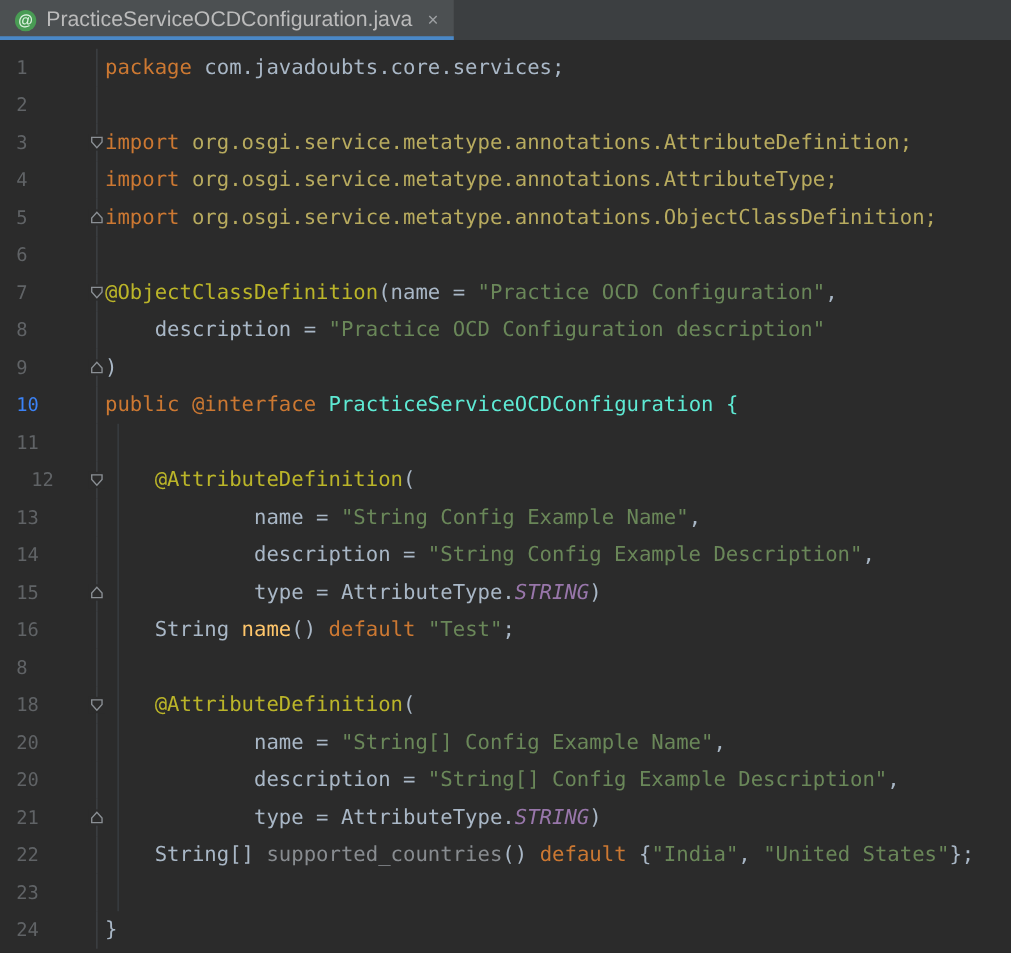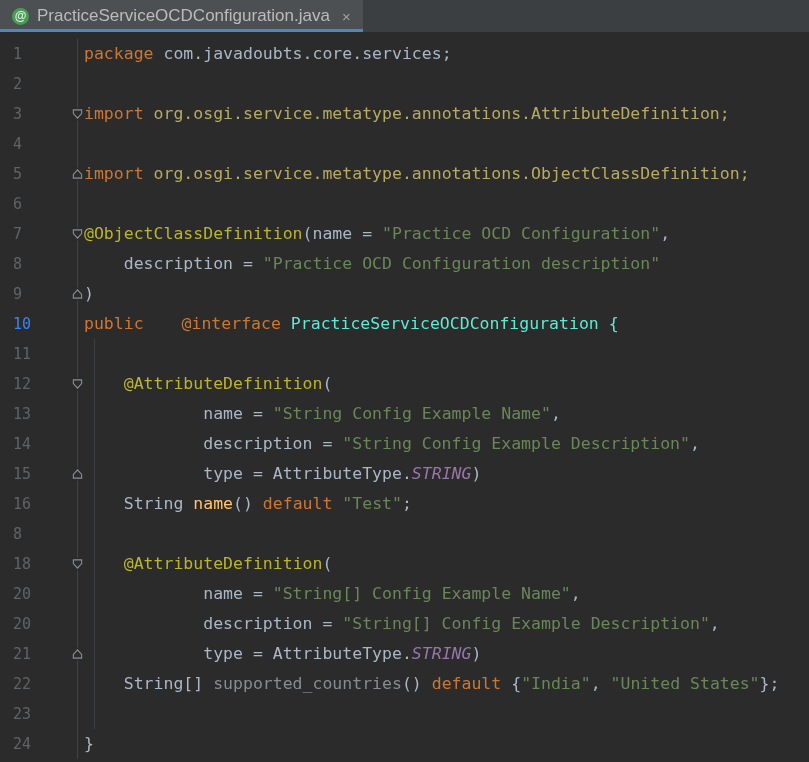--- a/index.html
+++ b/index.html
@@ -83,35 +83,35 @@
   </div>
 
   <div class="editor">
     <div class="indent-guide" style="left:94px; top:307px; height:390px;"></div>
     <div id="code-lines">
         <div class="line"><div class="gutter"><span class="ln" style="color: rgb(96, 99, 102);">1</span></div><div class="code"><span style="color: rgb(204, 120, 50);">package </span><span style="color: rgb(169, 183, 198);">com.javadoubts.core.services;</span></div></div>
         <div class="line"><div class="gutter"><span class="ln" style="color: rgb(96, 99, 102);">2</span></div><div class="code"></div></div>
         <div class="line"><div class="gutter"><span class="ln" style="color: rgb(96, 99, 102);">3</span><span class="fold"><svg width="11" height="11" viewBox="0 0 12 12">
                 <path d="M1.5 1.5 H10.5 V5.5 L6 10.5 L1.5 5.5 Z" fill="none" stroke="#8A8F94" stroke-width="1.2"></path>
               </svg></span></div><div class="code"><span style="color: rgb(204, 120, 50);">import </span><span style="color: rgb(184, 171, 95);">org.osgi.service.metatype.annotations.AttributeDefinition;</span></div></div>
-        <div class="line"><div class="gutter"><span class="ln" style="color: rgb(96, 99, 102);">4</span></div></div>
+        <div class="line"><div class="gutter"><span class="ln" style="color: rgb(96, 99, 102);">4</span></div><div class="code"><span style="color: rgb(204, 120, 50);">import </span><span style="color: rgb(184, 171, 95);">org.osgi.service.metatype.annotations.AttributeType;</span></div></div>
         <div class="line"><div class="gutter"><span class="ln" style="color: rgb(96, 99, 102);">5</span><span class="fold"><svg width="11" height="11" viewBox="0 0 12 12">
                 <path d="M1.5 10.5 H10.5 V6.5 L6 1.5 L1.5 6.5 Z" fill="none" stroke="#8A8F94" stroke-width="1.2"></path>
               </svg></span></div><div class="code"><span style="color: rgb(204, 120, 50);">import </span><span style="color: rgb(184, 171, 95);">org.osgi.service.metatype.annotations.ObjectClassDefinition;</span></div></div>
         <div class="line"><div class="gutter"><span class="ln" style="color: rgb(96, 99, 102);">6</span></div><div class="code"></div></div>
         <div class="line"><div class="gutter"><span class="ln" style="color: rgb(96, 99, 102);">7</span><span class="fold"><svg width="11" height="11" viewBox="0 0 12 12">
                 <path d="M1.5 1.5 H10.5 V5.5 L6 10.5 L1.5 5.5 Z" fill="none" stroke="#8A8F94" stroke-width="1.2"></path>
               </svg></span></div><div class="code"><span style="color: rgb(187, 181, 41);">@ObjectClassDefinition</span><span style="color: rgb(169, 183, 198);">(name = </span><span style="color: rgb(106, 135, 89);">"Practice OCD Configuration"</span><span style="color: rgb(169, 183, 198);">,</span></div></div>
         <div class="line"><div class="gutter"><span class="ln" style="color: rgb(96, 99, 102);">8</span></div><div class="code"><span style="color: rgb(169, 183, 198);">    description = </span><span style="color: rgb(106, 135, 89);">"Practice OCD Configuration description"</span></div></div>
         <div class="line"><div class="gutter"><span class="ln" style="color: rgb(96, 99, 102);">9</span><span class="fold"><svg width="11" height="11" viewBox="0 0 12 12">
                 <path d="M1.5 10.5 H10.5 V6.5 L6 1.5 L1.5 6.5 Z" fill="none" stroke="#8A8F94" stroke-width="1.2"></path>
               </svg></span></div><div class="code"><span style="color: rgb(169, 183, 198);">)</span></div></div>
-        <div class="line"><div class="gutter"><span class="ln" style="color: #3b82f6;">10</span></div><div class="code"><span style="color: rgb(204, 120, 50);">public </span><span style="color: rgb(204, 120, 50); margin-left: 28px;">@interface </span><span style="color: #5eead4;">PracticeServiceOCDConfiguration {</span></div></div>
+        <div class="line"><div class="gutter"><span class="ln" style="color: #3b82f6;">10</span></div><div class="code"><span style="color: rgb(204, 120, 50);">public </span><span style="color: rgb(204, 120, 50);">@interface </span><span style="color: #5eead4;">PracticeServiceOCDConfiguration {</span></div></div>
         <div class="line"><div class="gutter"><span class="ln" style="color: rgb(96, 99, 102);">11</span></div><div class="code"></div></div>
-        <div class="line"><div class="gutter"><span class="ln" style="color: rgb(96, 99, 102);">12</span><span class="fold"><svg width="11" height="11" viewBox="0 0 12 12">
+        <div class="line"><div class="gutter"><span class="ln" style="color: rgb(96, 99, 102); margin-left: 12px;">12</span><span class="fold"><svg width="11" height="11" viewBox="0 0 12 12">
                 <path d="M1.5 1.5 H10.5 V5.5 L6 10.5 L1.5 5.5 Z" fill="none" stroke="#8A8F94" stroke-width="1.2"></path>
               </svg></span></div><div class="code"><span style="color: rgb(169, 183, 198);">    </span><span style="color: rgb(187, 181, 41);">@AttributeDefinition</span><span style="color: rgb(169, 183, 198);">(</span></div></div>
         <div class="line"><div class="gutter"><span class="ln" style="color: rgb(96, 99, 102);">13</span></div><div class="code"><span style="color: rgb(169, 183, 198);">            name = </span><span style="color: rgb(106, 135, 89);">"String Config Example Name"</span><span style="color: rgb(169, 183, 198);">,</span></div></div>
         <div class="line"><div class="gutter"><span class="ln" style="color: rgb(96, 99, 102);">14</span></div><div class="code"><span style="color: rgb(169, 183, 198);">            description = </span><span style="color: rgb(106, 135, 89);">"String Config Example Description"</span><span style="color: rgb(169, 183, 198);">,</span></div></div>
         <div class="line"><div class="gutter"><span class="ln" style="color: rgb(96, 99, 102);">15</span><span class="fold"><svg width="11" height="11" viewBox="0 0 12 12">
                 <path d="M1.5 10.5 H10.5 V6.5 L6 1.5 L1.5 6.5 Z" fill="none" stroke="#8A8F94" stroke-width="1.2"></path>
               </svg></span></div><div class="code"><span style="color: rgb(169, 183, 198);">            type = AttributeType.</span><span style="color: rgb(152, 118, 170); font-style: italic;">STRING</span><span style="color: rgb(169, 183, 198);">)</span></div></div>
         <div class="line"><div class="gutter"><span class="ln" style="color: rgb(96, 99, 102);">16</span></div><div class="code"><span style="color: rgb(169, 183, 198);">    String </span><span style="color: rgb(255, 198, 107);">name</span><span style="color: rgb(169, 183, 198);">() </span><span style="color: rgb(204, 120, 50);">default </span><span style="color: rgb(106, 135, 89);">"Test"</span><span style="color: rgb(169, 183, 198);">;</span></div></div>
         <div class="line"><div class="gutter"><span class="ln" style="color: rgb(96, 99, 102);">8</span></div><div class="code"></div></div>
         <div class="line"><div class="gutter"><span class="ln" style="color: rgb(96, 99, 102);">18</span><span class="fold"><svg width="11" height="11" viewBox="0 0 12 12">

